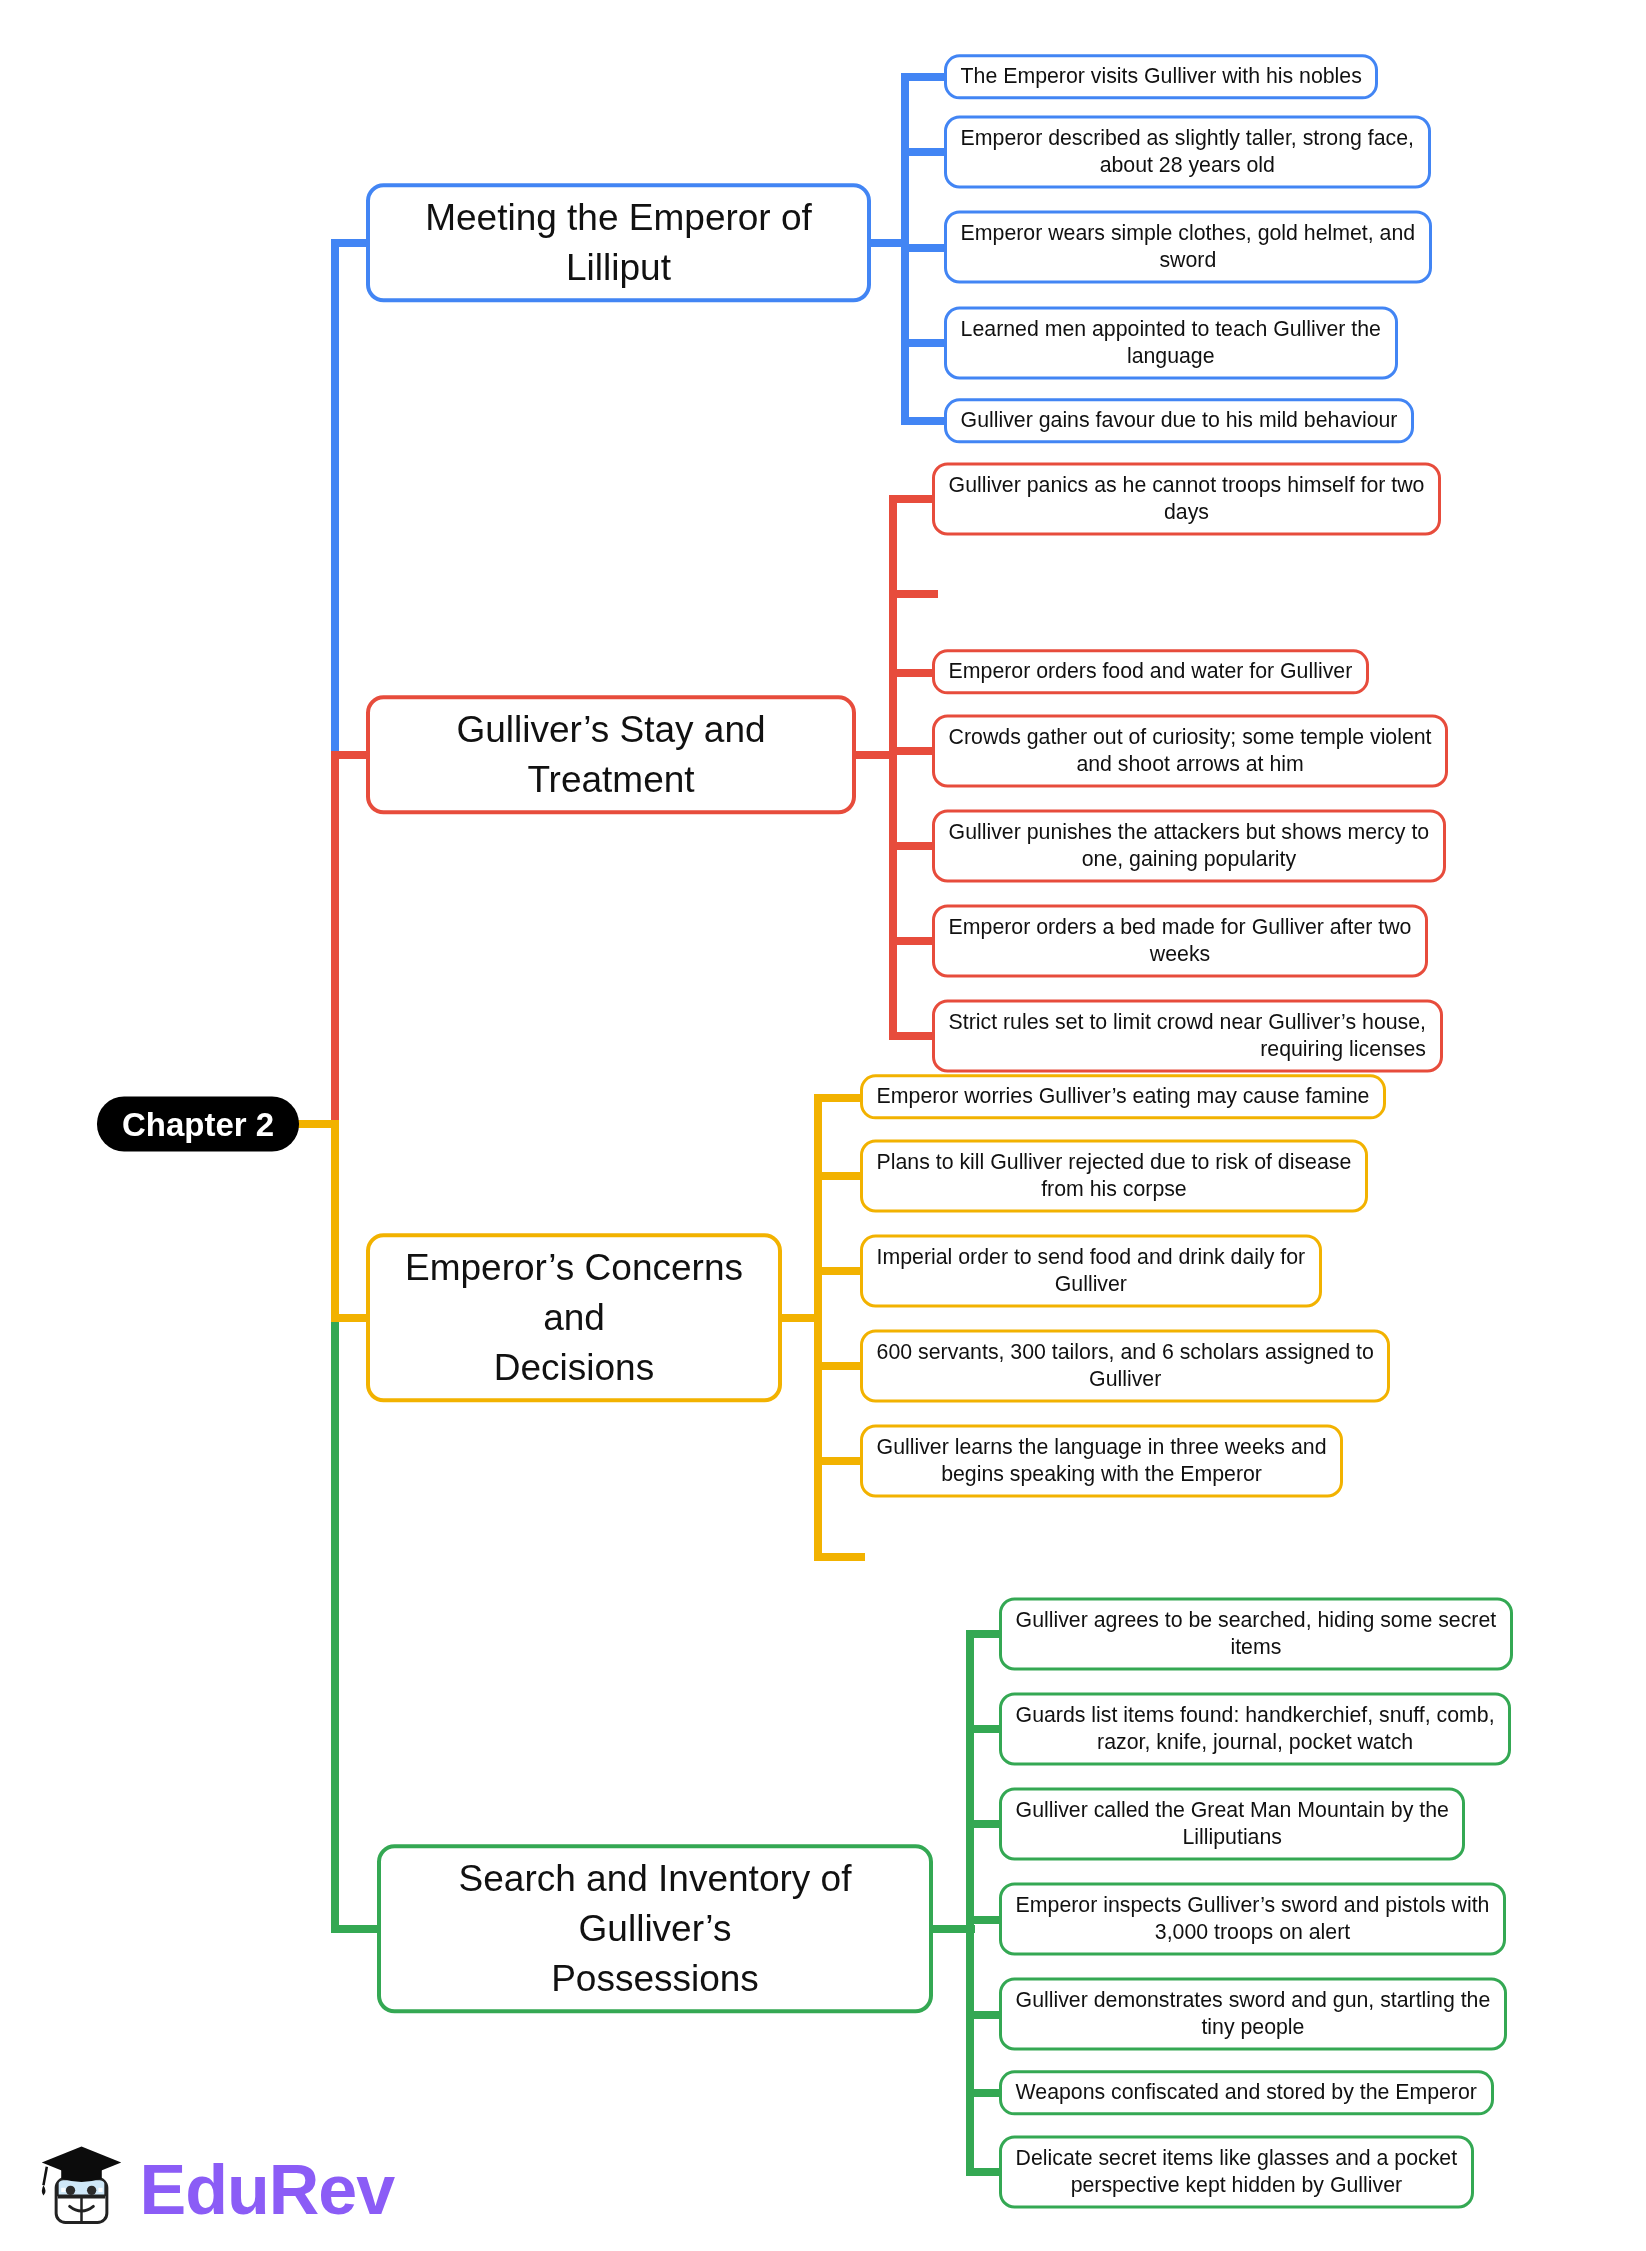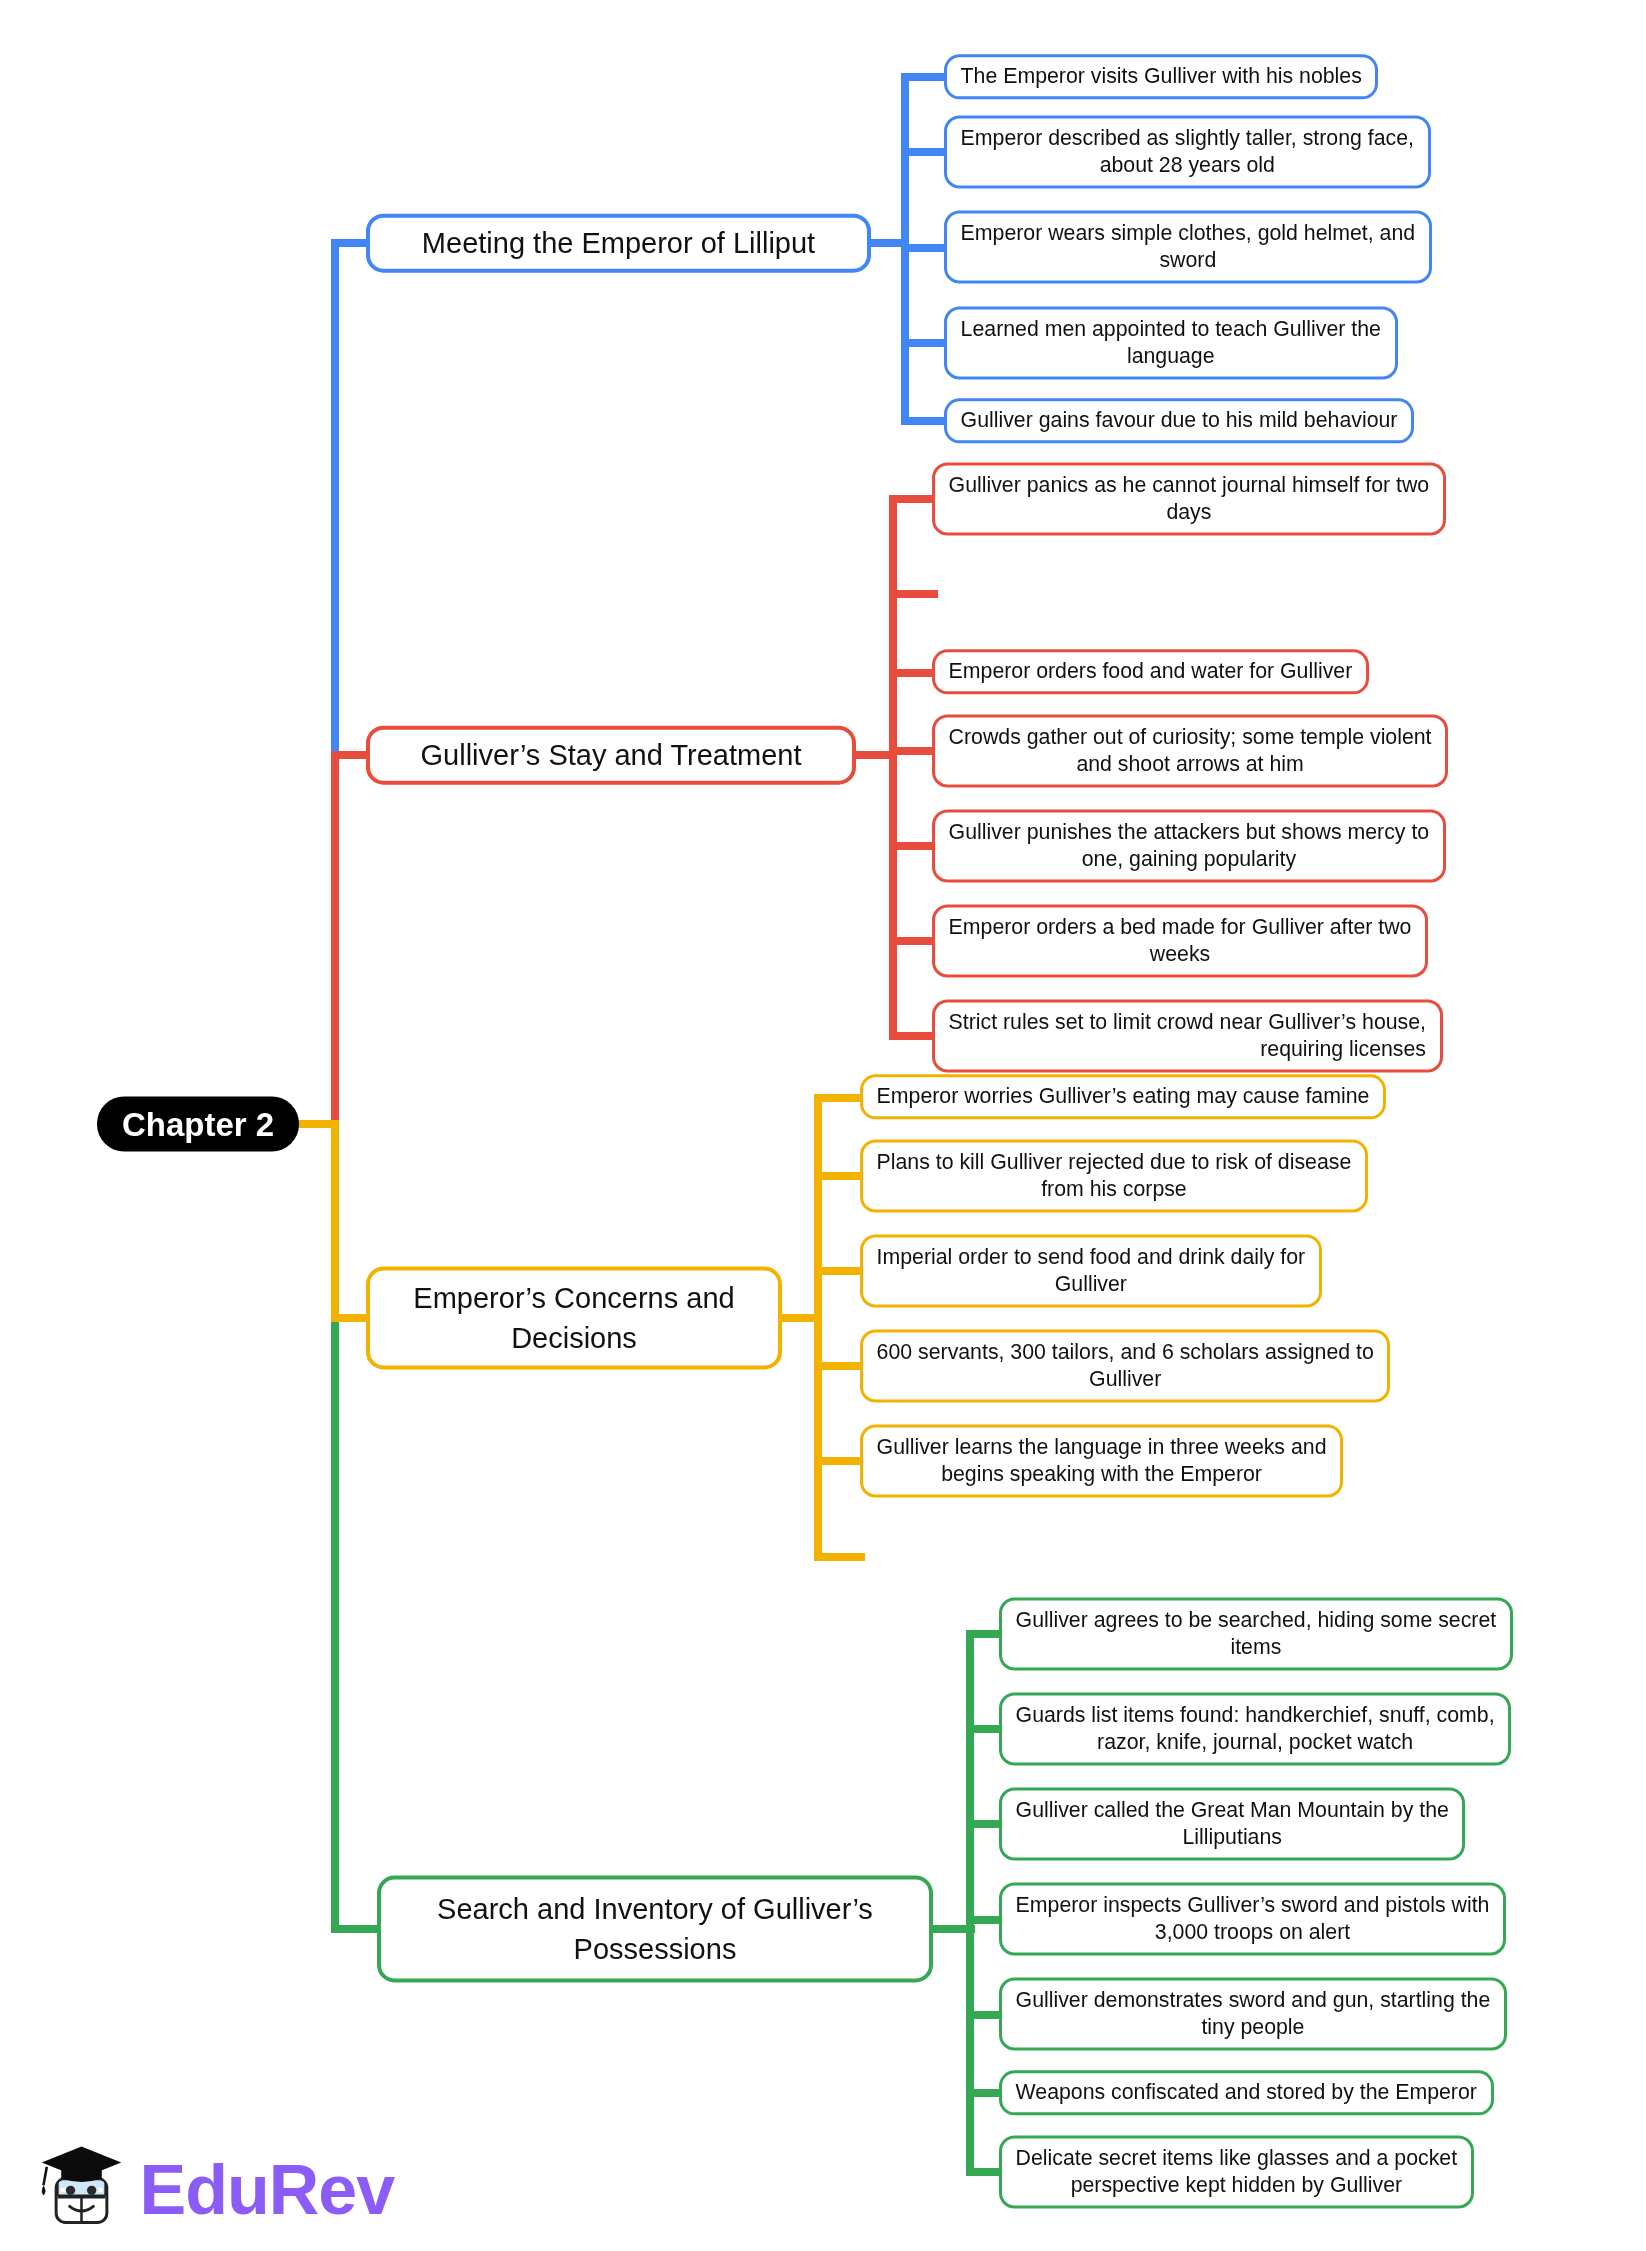--- a/index.html
+++ b/index.html
@@ -25,21 +25,21 @@
     border-radius:15.5px;
     font-size:21.3px;
     line-height:1.3;
     padding:5.8px 13.6px;
     width:max-content;
     max-width:602px;
   }
   .branch-label{
     border:4.9px solid #000;
     border-radius:17.5px;
-    font-size:29px;
+    font-size:37px;
     line-height:1.35;
     padding:5.8px 19.4px;
     display:flex;align-items:center;justify-content:center;
   }
   .root-chip{
     position:absolute;z-index:2;
     left:97px;top:1124px;width:202px;height:55px;
     transform:translateY(-50%);
     background:#000;color:#fff;
     border-radius:27px;
@@ -111,21 +111,21 @@
     <div class="connector" style="left: 850px; top: 751px; width: 47px; height: 7.8px; background: rgb(231, 76, 60);"></div>
     <div class="connector" style="left: 889px; top: 495px; width: 7.8px; height: 545px; background: rgb(231, 76, 60);"></div>
     <div class="connector" style="left: 889px; top: 495px; width: 49px; height: 7.8px; background: rgb(231, 76, 60);"></div>
     <div class="connector" style="left: 889px; top: 590px; width: 49px; height: 7.8px; background: rgb(231, 76, 60);"></div>
     <div class="connector" style="left: 889px; top: 669px; width: 49px; height: 7.8px; background: rgb(231, 76, 60);"></div>
     <div class="connector" style="left: 889px; top: 747px; width: 49px; height: 7.8px; background: rgb(231, 76, 60);"></div>
     <div class="connector" style="left: 889px; top: 842px; width: 49px; height: 7.8px; background: rgb(231, 76, 60);"></div>
     <div class="connector" style="left: 889px; top: 937px; width: 49px; height: 7.8px; background: rgb(231, 76, 60);"></div>
     <div class="connector" style="left: 889px; top: 1032px; width: 49px; height: 7.8px; background: rgb(231, 76, 60);"></div>
     <div class="node branch-label" style="left: 366px; top: 755px; width: 490px; min-height: 56px; border-color: rgb(231, 76, 60);">Gulliver’s Stay and Treatment</div>
-    <div class="node leaf" style="left: 932px; top: 499px; border-color: rgb(231, 76, 60);">Gulliver panics as he cannot journal himself for two
+    <div class="node leaf" style="left: 932px; top: 499px; border-color: rgb(231, 76, 60);">Gulliver panics as he cannot troops himself for two
 days</div>
     <div class="node leaf" style="left: 932px; top: 672px; border-color: rgb(231, 76, 60);">Emperor orders food and water for Gulliver</div>
     <div class="node leaf" style="left: 932px; top: 751px; border-color: rgb(231, 76, 60);">Crowds gather out of curiosity; some temple violent
 and shoot arrows at him</div>
     <div class="node leaf" style="left: 932px; top: 846px; border-color: rgb(231, 76, 60);">Gulliver punishes the attackers but shows mercy to
 one, gaining popularity</div>
     <div class="node leaf" style="left: 932px; top: 941px; border-color: rgb(231, 76, 60);">Emperor orders a bed made for Gulliver after two
 weeks</div>
     <div class="node leaf" style="left: 932px; top: 1036px; border-color: rgb(231, 76, 60); text-align: right;">Strict rules set to limit crowd near Gulliver’s house,
 requiring licenses</div>

